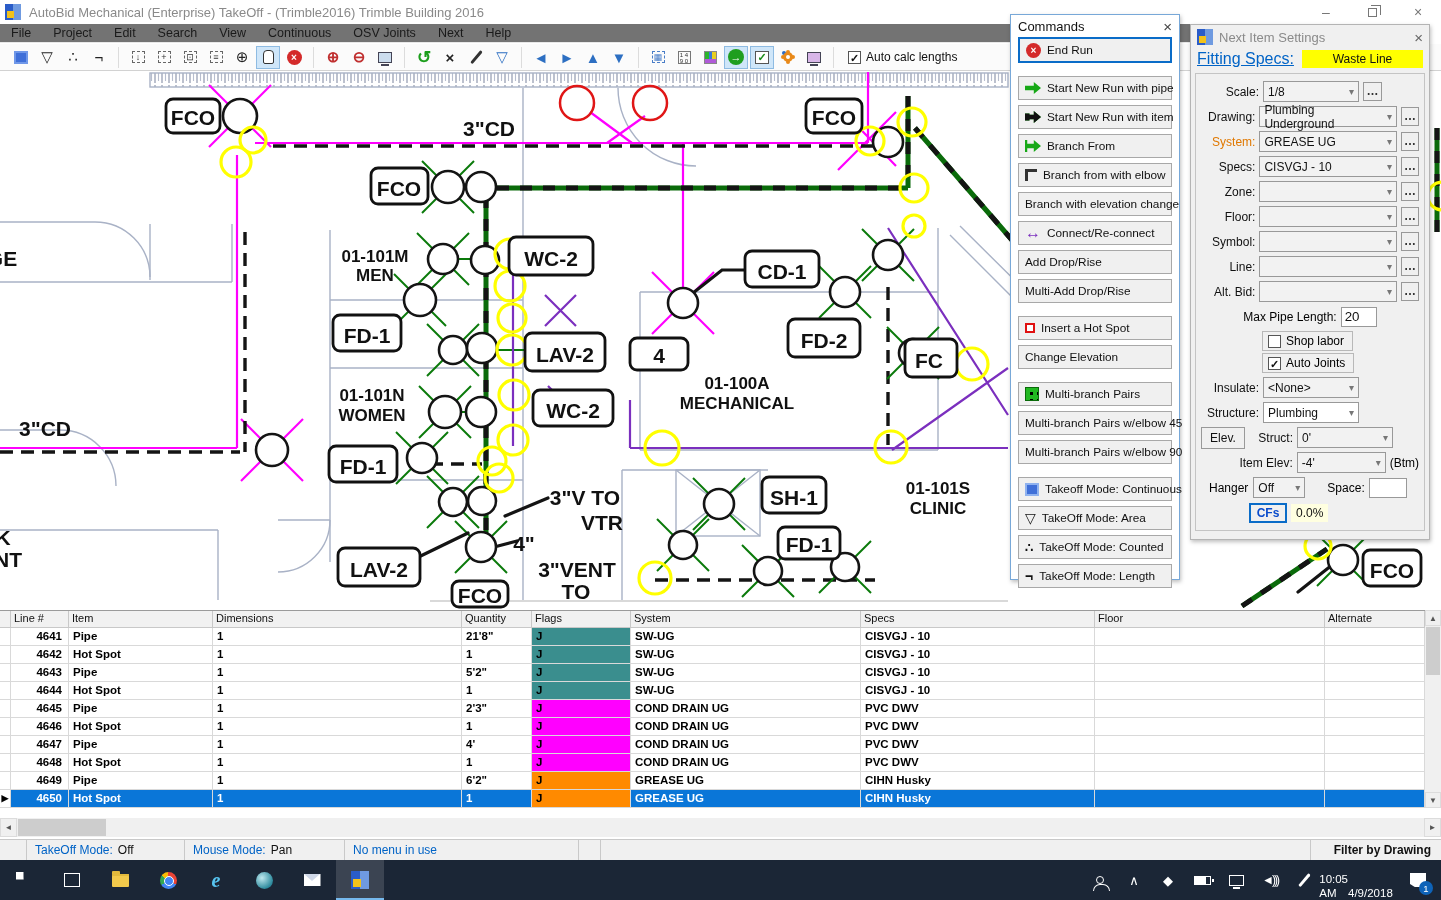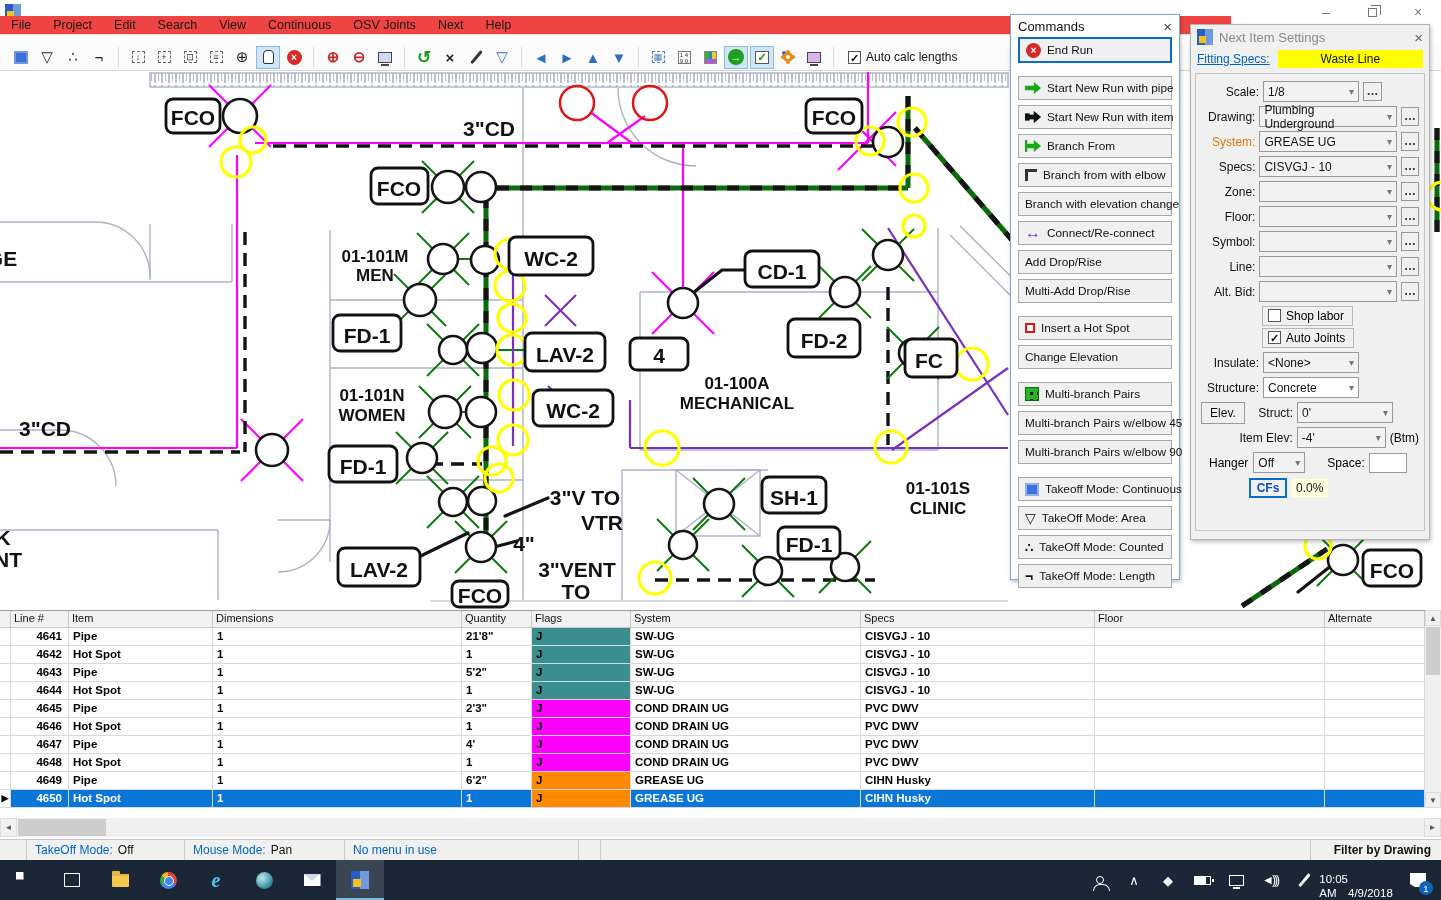--- a/index.html
+++ b/index.html
@@ -11,21 +11,21 @@
   .app-ico { width:16px; height:16px; margin:0 8px 0 5px; background:
       linear-gradient(90deg,#2a5cc8 50%,#6f9ae0 50%); position:relative; }
   .app-ico::after { content:""; position:absolute; left:2px; bottom:2px; width:7px; height:7px; background:#f2c21a; }
   .title-text { font-size:13px; color:#8a8a8a; }
   .win-ctrls { position:absolute; right:0; top:0; height:24px; display:flex; }
   .wbtn { width:46px; height:24px; display:flex; align-items:center; justify-content:center; color:#777; font-size:14px; }
   .wbtn .rst { width:9px; height:9px; border:1px solid #777; position:relative; }
   .wbtn .rst::before { content:""; position:absolute; left:2px; top:-4px; width:9px; height:9px; border:1px solid #777; border-bottom:none; border-left:none; }
 
   
-  .menubar { position:absolute; left:0; top:16px; width:1231px; height:19px; background:#ef4444; display:flex; align-items:center; border-bottom:1px solid #e8e8e8; }
+  .menubar { position:absolute; left:0; top:24px; width:1231px; height:19px; background:#737373; display:flex; align-items:center; border-bottom:1px solid #e8e8e8; }
   .menu-item { font-size:12.5px; color:#1a1a1a; padding:0 11px; }
 
   
   .toolbar { position:absolute; left:0; top:44px; width:1441px; height:27px; background:#fbfbfb; border-bottom:1px solid #d2d2d2; display:flex; align-items:center; padding-left:8px; }
   .tbi { width:24px; height:23px; margin:0 1px; display:flex; align-items:center; justify-content:center; font-size:15px; color:#222; position:relative; }
   .tbi.active { background:#cfe6f9; border:1px solid #8ebbe2; }
   .tb-sep { width:1px; height:21px; background:#dcdcdc; margin:0 6px; }
   .sq-blue { width:14px; height:13px; background:#3f6fd8; box-shadow:inset 0 0 0 2px #6f97e8; }
   .dash-box { width:13px; height:12px; border:1px dashed #666; font-size:9px; display:flex; align-items:center; justify-content:center; color:#333; }
   .red-circle { width:15px; height:15px; border-radius:50%; background:#d42a2a; color:#fff; font-size:10px; font-weight:bold; display:flex; align-items:center; justify-content:center; }
@@ -65,33 +65,33 @@
   .ci-area { font-size:14px; color:#111; }
   .ci-counted { font-size:13px; color:#111; font-weight:bold; }
   .ci-length { font-size:14px; color:#111; font-weight:bold; }
 
   
   .set-panel { position:absolute; left:1190px; top:24px; width:240px; height:516px; background:#f0f0f0; border:1px solid #b4b4b4; box-shadow:1px 2px 4px rgba(0,0,0,.25); z-index:20; font-size:12px; }
   .set-title { height:24px; display:flex; align-items:center; padding:0 6px; color:#8a8a8a; font-size:13px; }
   .set-title .app-ico { margin:0 6px 0 0; }
   .set-close { margin-left:auto; color:#666; font-size:15px; }
   .fit-row { display:flex; align-items:center; height:20px; margin:0 6px 4px 6px; }
-  .fit-link { color:var(--link-blue); text-decoration:underline; font-size:12px; }
+  .fit-link { color:var(--link-blue); text-decoration:underline; font-size:16px; }
   .fit-val { margin-left:8px; flex:1; background:var(--accent-yellow); text-align:center; font-size:12px; color:#111; padding:2px 0; }
   .set-body { margin:0 4px; border:1px solid #c4c4c4; padding-top:5px; height:458px; background:#f0f0f0; }
   .srow { display:flex; align-items:center; height:25px; padding:0 5px; }
   .slabel { width:58px; text-align:right; margin-right:4px; color:#111; white-space:nowrap; }
   .slabel.orange { color:var(--system-orange); }
   .combo { height:21px; border:1px solid #999; background:#f2f2f2; display:flex; align-items:center; padding:0 4px; color:#111; }
   .combo .chev { margin-left:auto; color:#777; font-size:10px; }
   .combo.w146 { width:146px; } .combo.w96 { width:96px; } .combo.w120 { width:96px; } .combo.w52 { width:52px; }
   .combo.white { background:#fff; }
   .dots-btn { width:19px; height:19px; border:1px solid #999; background:#f0f0f0; margin-left:4px; text-align:center; line-height:16px; color:#333; font-weight:bold; }
   .inp { height:20px; border:1px solid #999; background:#fff; padding:0 3px; color:#111; }
-  .boxed-chk { display:flex; align-items:flex-start; gap:5px; border:1px solid #b8b8b8; padding:2px 8px 2px 5px; margin:2px 0 2px 66px; width:fit-content; background:#f0f0f0; }
+  .boxed-chk { display:flex; align-items:flex-end; gap:5px; border:1px solid #b8b8b8; padding:2px 8px 2px 5px; margin:2px 0 2px 66px; width:fit-content; background:#f0f0f0; }
   .cbx { width:13px; height:13px; border:1px solid #555; background:#fff; font-size:11px; line-height:12px; text-align:center; font-weight:bold; color:#111; }
   .elev-btn { width:44px; height:22px; border:1px solid #999; background:#f0f0f0; text-align:center; line-height:20px; color:#111; }
   .cfs-btn { width:38px; height:20px; border:2px solid #0a6cc8; background:#f0f0f0; color:#0a4ccc; text-align:center; line-height:16px; font-weight:bold; }
   .cfs-val { background:#ffffe0; padding:2px 5px; margin-left:4px; color:#111; }
 
   
   .table-wrap { position:absolute; left:0; top:610px; width:1441px; border-top:1px solid #9a9a9a; background:#fff; }
   .t-head,.t-row { display:grid; grid-template-columns:11px 58px 144px 249px 70px 99px 230px 234px 230px 100px; }
   .t-head { height:17px; background:#f1f1f1; }
   .t-head .hc { font-size:11px; color:#111; padding:1px 3px; border-right:1px solid #c8c8c8; border-bottom:1px solid #c8c8c8; overflow:hidden; white-space:nowrap; }
@@ -164,20 +164,21 @@
   .notif .sq { width:16px; height:14px; background:#fff; clip-path:polygon(0 0,100% 0,100% 100%,30% 100%,0 78%); }
   .notif .badge { position:absolute; right:8px; bottom:5px; width:14px; height:14px; border-radius:50%; background:#0e63b8; color:#fff; font-size:9.5px; display:flex; align-items:center; justify-content:center; }
 </style>
 </head>
 <body>
 
 <div class="screen">
 
   <div class="titlebar">
     <span class="app-ico"></span>
+    <span class="title-text">AutoBid Mechanical (Enterprise) TakeOff - (Trimble2016)  Trimble Building 2016</span>
     <div class="win-ctrls">
       <span class="wbtn">–</span>
       <span class="wbtn">
           <span class="rst"></span>
         </span>
       <span class="wbtn">×</span>
     </div>
   </div>
 
   <div class="menubar">
@@ -620,39 +621,43 @@
         <span class="dots-btn">…</span>
       </div>
       <div class="srow">
         <span class="slabel">Alt. Bid:</span>
         <div class="combo w146">
             <span></span>
             <span class="chev">▾</span>
           </div>
         <span class="dots-btn">…</span>
       </div>
+      <div class="srow" style="justify-content:center;">
+        <span style="margin-right:4px;">Max Pipe Length:</span>
+        <input class="inp" style="width: 36px;" value="20">
+      </div>
       <div class="boxed-chk">
         <span class="cbx"></span>
         <span>Shop labor</span>
       </div>
       <div class="boxed-chk">
         <span class="cbx">✓</span>
         <span>Auto Joints</span>
       </div>
       <div class="srow">
         <span class="slabel">Insulate:</span>
         <div class="combo w120">
             <span>&lt;None&gt;</span>
             <span class="chev">▾</span>
           </div>
       </div>
       <div class="srow">
         <span class="slabel">Structure:</span>
         <div class="combo w120 white">
-            <span>Concrete</span>
+            <span>Plumbing</span>
             <span class="chev">▾</span>
           </div>
       </div>
       <div class="srow">
         <span class="elev-btn">Elev.</span>
         <span class="slabel" style="width:48px;">Struct:</span>
         <div class="combo w96">
             <span>0'</span>
             <span class="chev">▾</span>
           </div>

